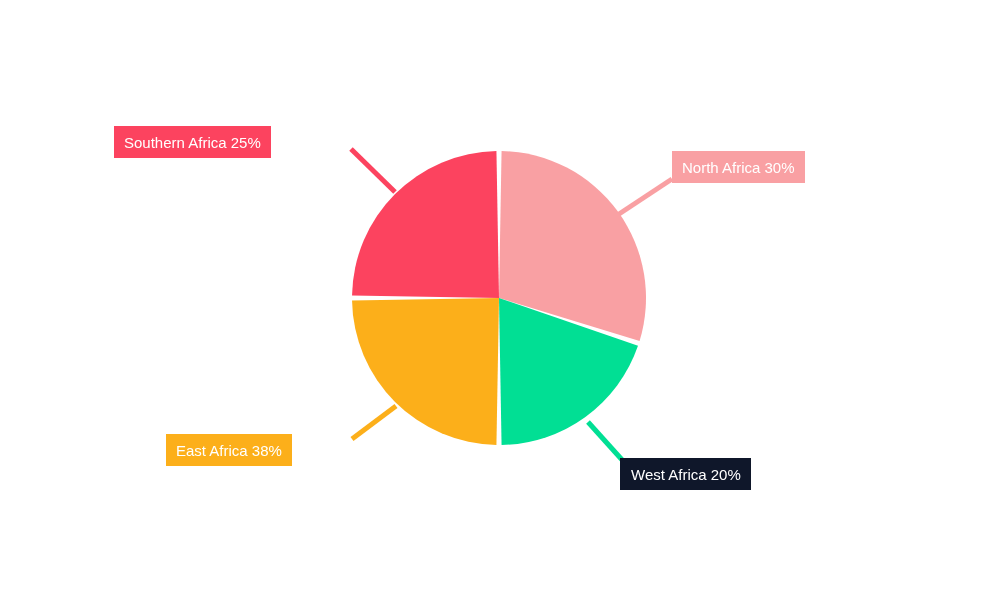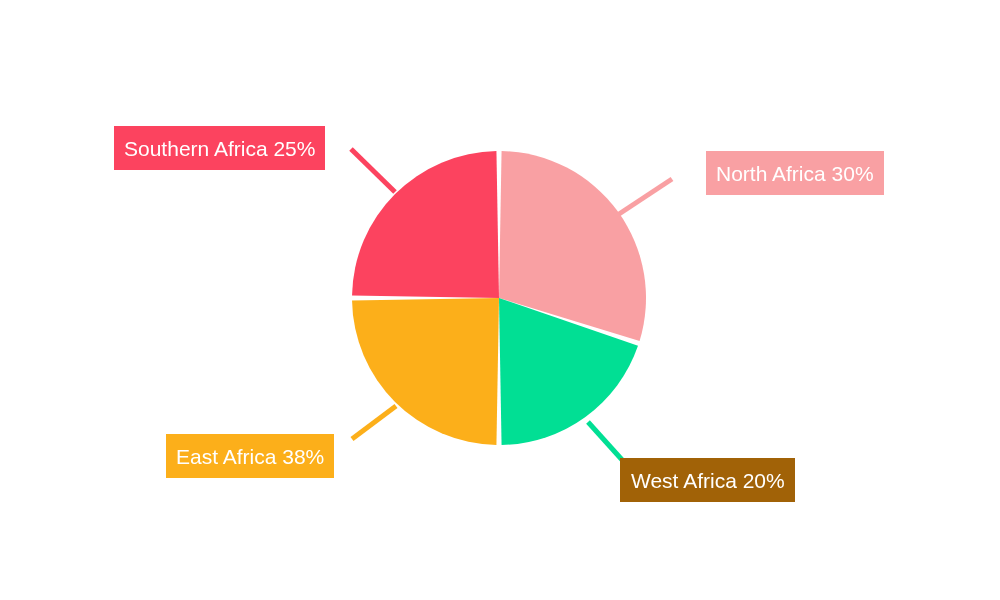--- a/index.html
+++ b/index.html
@@ -28,28 +28,28 @@
     height: 600px;
     display: block;
   }
   .slice-label {
     position: absolute;
     display: flex;
     align-items: center;
     box-sizing: border-box;
     color: #ffffff;
     font-family: "Liberation Sans", sans-serif;
-    font-size: 21px;
+    font-size: 15px;
     line-height: 1;
     white-space: nowrap;
     padding: 0 10px;
-    height: 44px;
+    height: 32px;
   }
   #label-north-africa {
-    left: 706px;
+    left: 672px;
     top: 151px;
     background: #f9a0a3;
   }
   #label-west-africa {
     left: 620px;
     top: 458px;
     background: #01df94;
   }
   #label-east-africa {
     left: 166px;
@@ -86,21 +86,21 @@
 
       <path d="M 499 298 L 352.02 295.43 A 147 147 0 0 1 496.43 151.02 Z" fill="#fc435f"></path>
     </g>
 
   </svg>
 
   <div class="slice-label" id="label-north-africa" style="background: rgb(249, 160, 163);">
     <span>North Africa 30%</span>
   </div>
 
-  <div class="slice-label" id="label-west-africa" style="background: #a16207; padding-left: 11px;">
+  <div class="slice-label" id="label-west-africa" style="background: #0f172a; padding-left: 11px;">
     <span>West Africa 20%</span>
   </div>
 
   <div class="slice-label" id="label-east-africa" style="background: rgb(252, 175, 26);">
     <span>East Africa 38%</span>
   </div>
 
   <div class="slice-label" id="label-southern-africa" style="background: rgb(252, 67, 95);">
     <span>Southern Africa 25%</span>
   </div>

